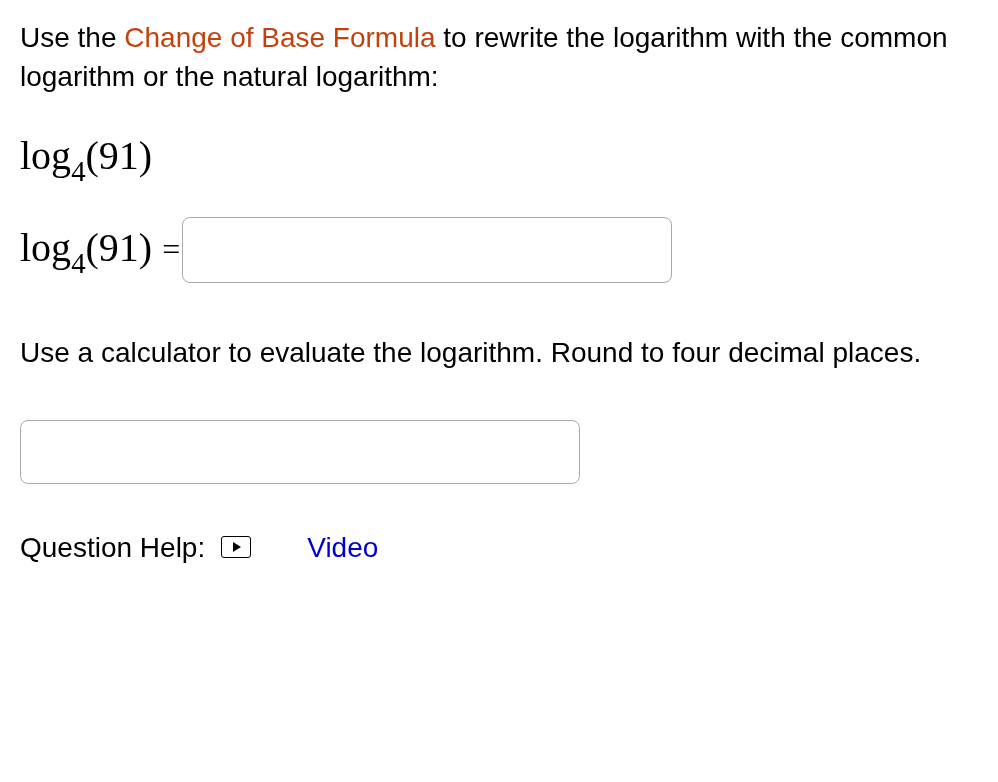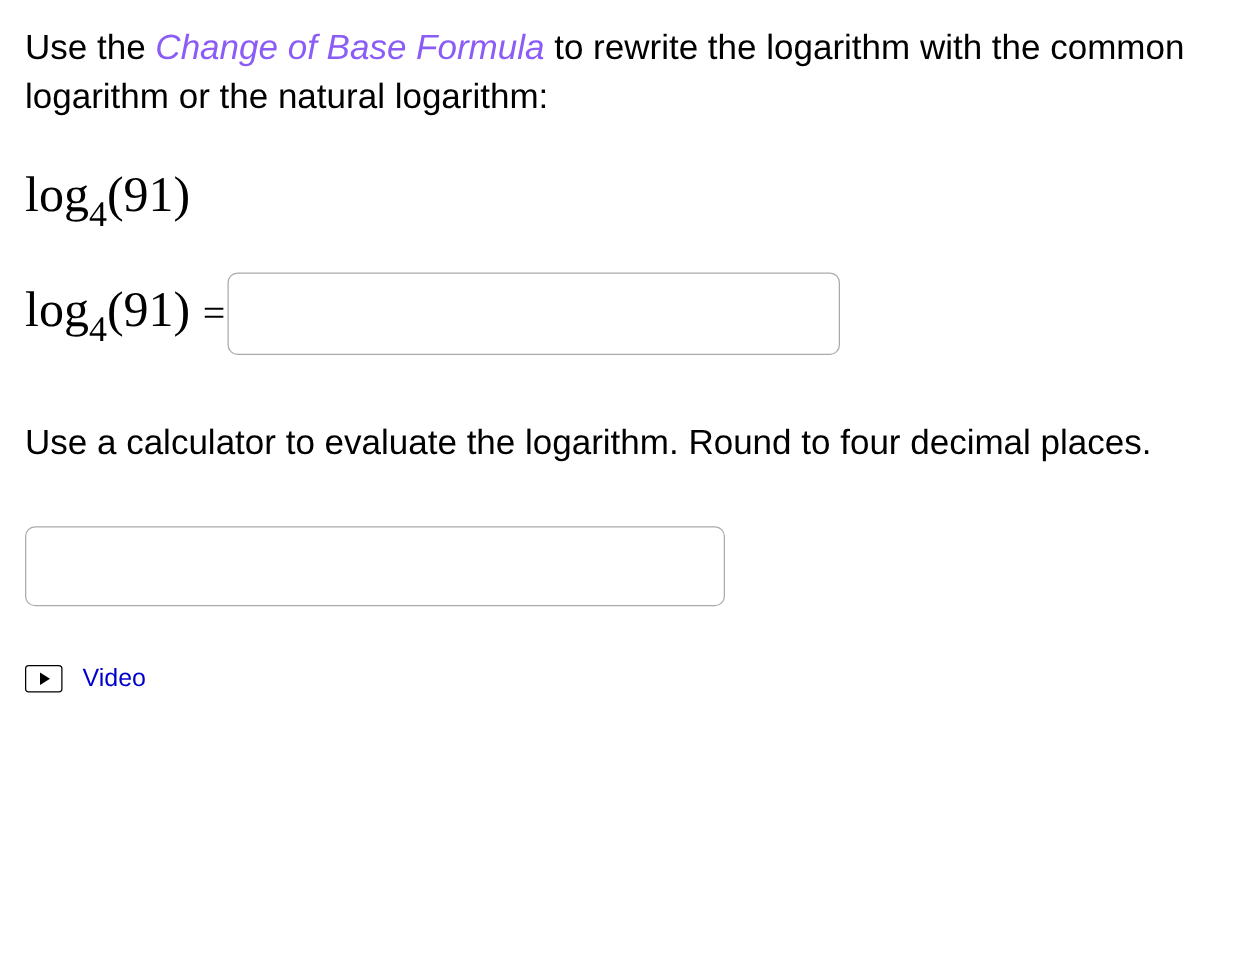--- a/index.html
+++ b/index.html
@@ -13,22 +13,21 @@
       color: #000;
       background: #fff;
       padding: 18px 20px;
       width: 998px;
       line-height: 1.4;
     }
     .intro {
       margin-bottom: 32px;
     }
     .link-text {
-      color: #8b5cf6;
-      font-style: italic;
+      color: #c2410c;
     }
     .math-expr {
       font-family: "Times New Roman", Times, serif;
       font-size: 40px;
       margin-bottom: 28px;
     }
     .math-row {
       display: flex;
       align-items: center;
       margin-bottom: 50px;
@@ -92,21 +91,22 @@
     .video-icon .triangle {
       width: 0;
       height: 0;
       border-left: 8px solid #000;
       border-top: 5px solid transparent;
       border-bottom: 5px solid transparent;
       margin-left: 2px;
     }
     .video-link {
       color: #0000cc;
-      font-size: 20px;
+      font-size: 28px;
+      margin-left: 40px;
     }
   </style>
 </head>
 <body>
 
 <div class="intro">
   <span>Use the </span><span class="link-text">Change of Base Formula</span><span> to rewrite the logarithm with the common logarithm or the natural logarithm:</span>
 </div>
 
 <div class="math-expr">
@@ -119,17 +119,18 @@
   </span>
   <span class="equals">=</span>
   <input type="text" class="answer-box box1" value="" style="">
 </div>
 
 <div class="second-instr">Use a calculator to evaluate the logarithm. Round to four decimal places.</div>
 
 <input type="text" class="answer-box box2" value="" style="">
 
 <div class="help-row">
+  <span class="help-label">Question Help:</span>
   <span class="video-icon">
     <span class="triangle"></span>
   </span>
   <span class="video-link">Video</span>
 </div>
 
 </body></html>

